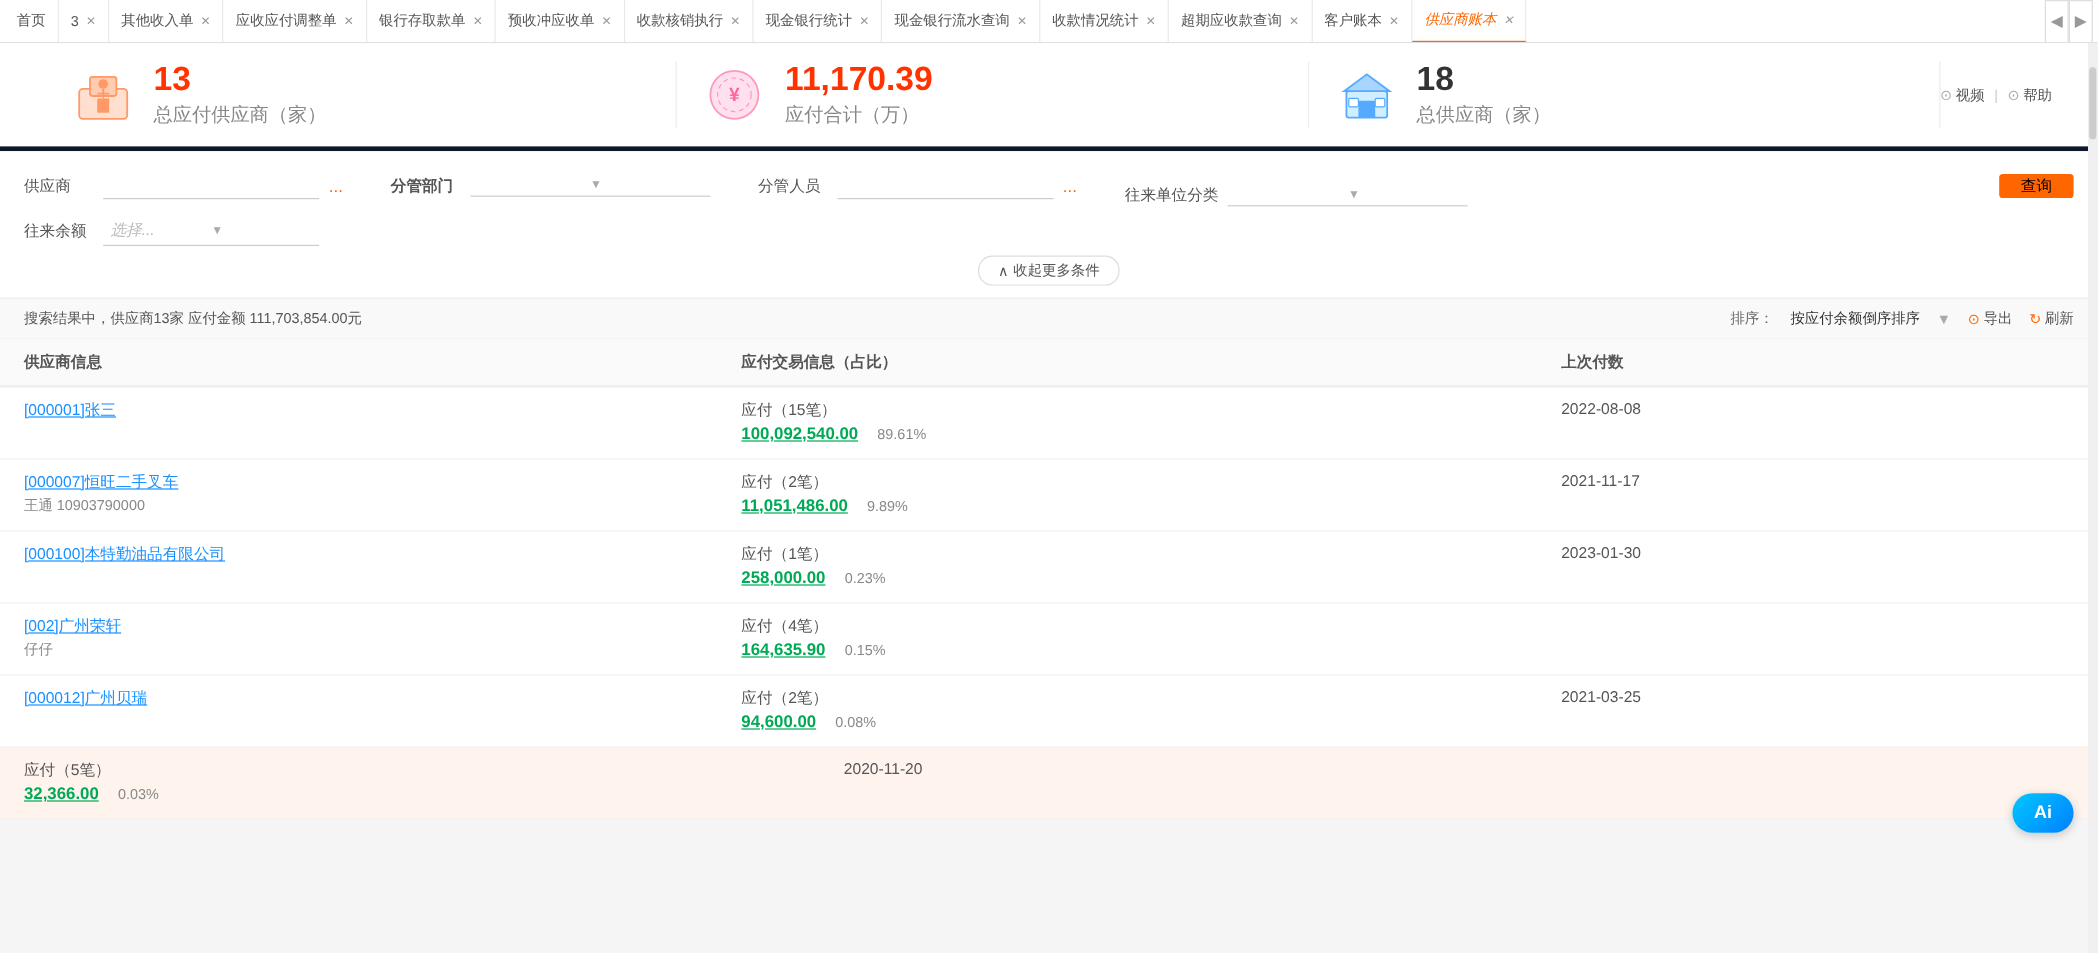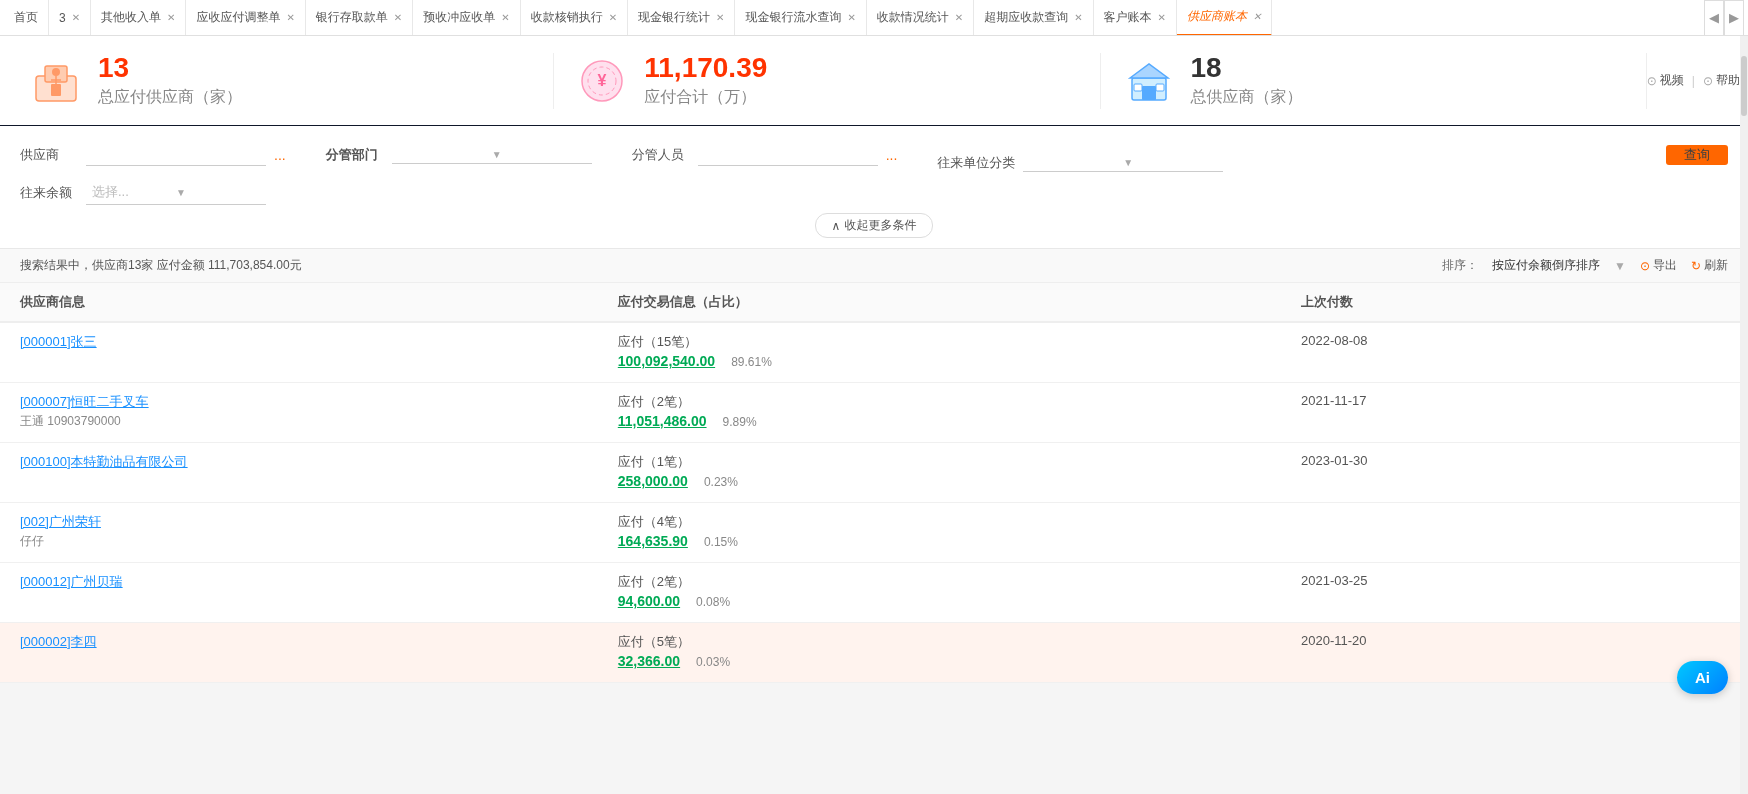--- a/index.html
+++ b/index.html
@@ -30,22 +30,22 @@
     .nav-tab.active { color: #ff6600; border-bottom: 2px solid #ff6600; font-style: italic; }
     .nav-tab .close-icon { margin-left: 6px; font-size: 10px; color: #999; cursor: pointer; }
     .nav-arrows { display: flex; align-items: center; margin-left: auto; }
     .nav-arrow { width: 20px; height: 36px; display: flex; align-items: center; justify-content: center; cursor: pointer; color: #999; border: 1px solid #ddd; }
 
     
     .stats-header {
       background: #fff;
       display: flex;
       align-items: center;
-      padding: 14px 8px;
-      border-bottom: 1px solid #0f172a;
+      padding: 14px 38px;
+      border-bottom: 4px solid #0f172a;
       min-height: 90px;
       justify-content: center;
     }
     .stat-block {
       display: flex;
       align-items: center;
       flex: 1;
       border-right: 1px solid #eee;
       padding: 0 20px;
     }
@@ -122,21 +122,21 @@
       padding: 3px 6px;
       width: 220px;
       cursor: pointer;
       position: relative;
     }
     .filter-select span { flex: 1; font-size: 13px; color: #bbb; }
     .filter-select .arrow { color: #aaa; font-size: 10px; }
     .filter-dots { color: #ff6600; font-size: 14px; cursor: pointer; margin-left: 2px; }
     .query-btn {
       background: #ff6600;
-      color: #404040;
+      color: #000000;
       border: none;
       padding: 1px 18px;
       font-size: 13px;
       cursor: pointer;
       border-radius: 3px;
       margin-left: auto;
     }
     .collapse-bar {
       display: flex;
       justify-content: center;
@@ -424,21 +424,21 @@
         <span class="arrow">▼</span>
       </div>
     </div>
 
     <button class="query-btn">查询</button>
   </div>
   <div class="filter-row">
 
     <div class="filter-item">
       <span class="filter-label">往来余额</span>
-      <div class="filter-select" style="width:180px;">
+      <div class="filter-select" style="width:180px;font-style:italic;">
         <span style="color:#bbb;font-size:13px;">选择...</span>
         <span class="arrow">▼</span>
       </div>
     </div>
   </div>
 
   <div class="collapse-bar">
     <button class="collapse-btn">
       <span>∧</span>
       <span>收起更多条件</span>
@@ -547,23 +547,20 @@
         <span class="trans-amount">94,600.00</span>
         <span class="trans-percent">0.08%</span>
       </div>
     </div>
     <div class="col-lastpay">
       <span class="last-pay">2021-03-25</span>
     </div>
   </div>
 
   <div class="table-row highlighted">
-    <div class="col-supplier">
-      <div class="supplier-name">[000002]李四</div>
-    </div>
     <div class="col-transaction">
       <div class="trans-info">应付（5笔）</div>
       <div class="trans-row">
         <span class="trans-amount">32,366.00</span>
         <span class="trans-percent">0.03%</span>
       </div>
     </div>
     <div class="col-lastpay">
       <span class="last-pay">2020-11-20</span>
     </div>

